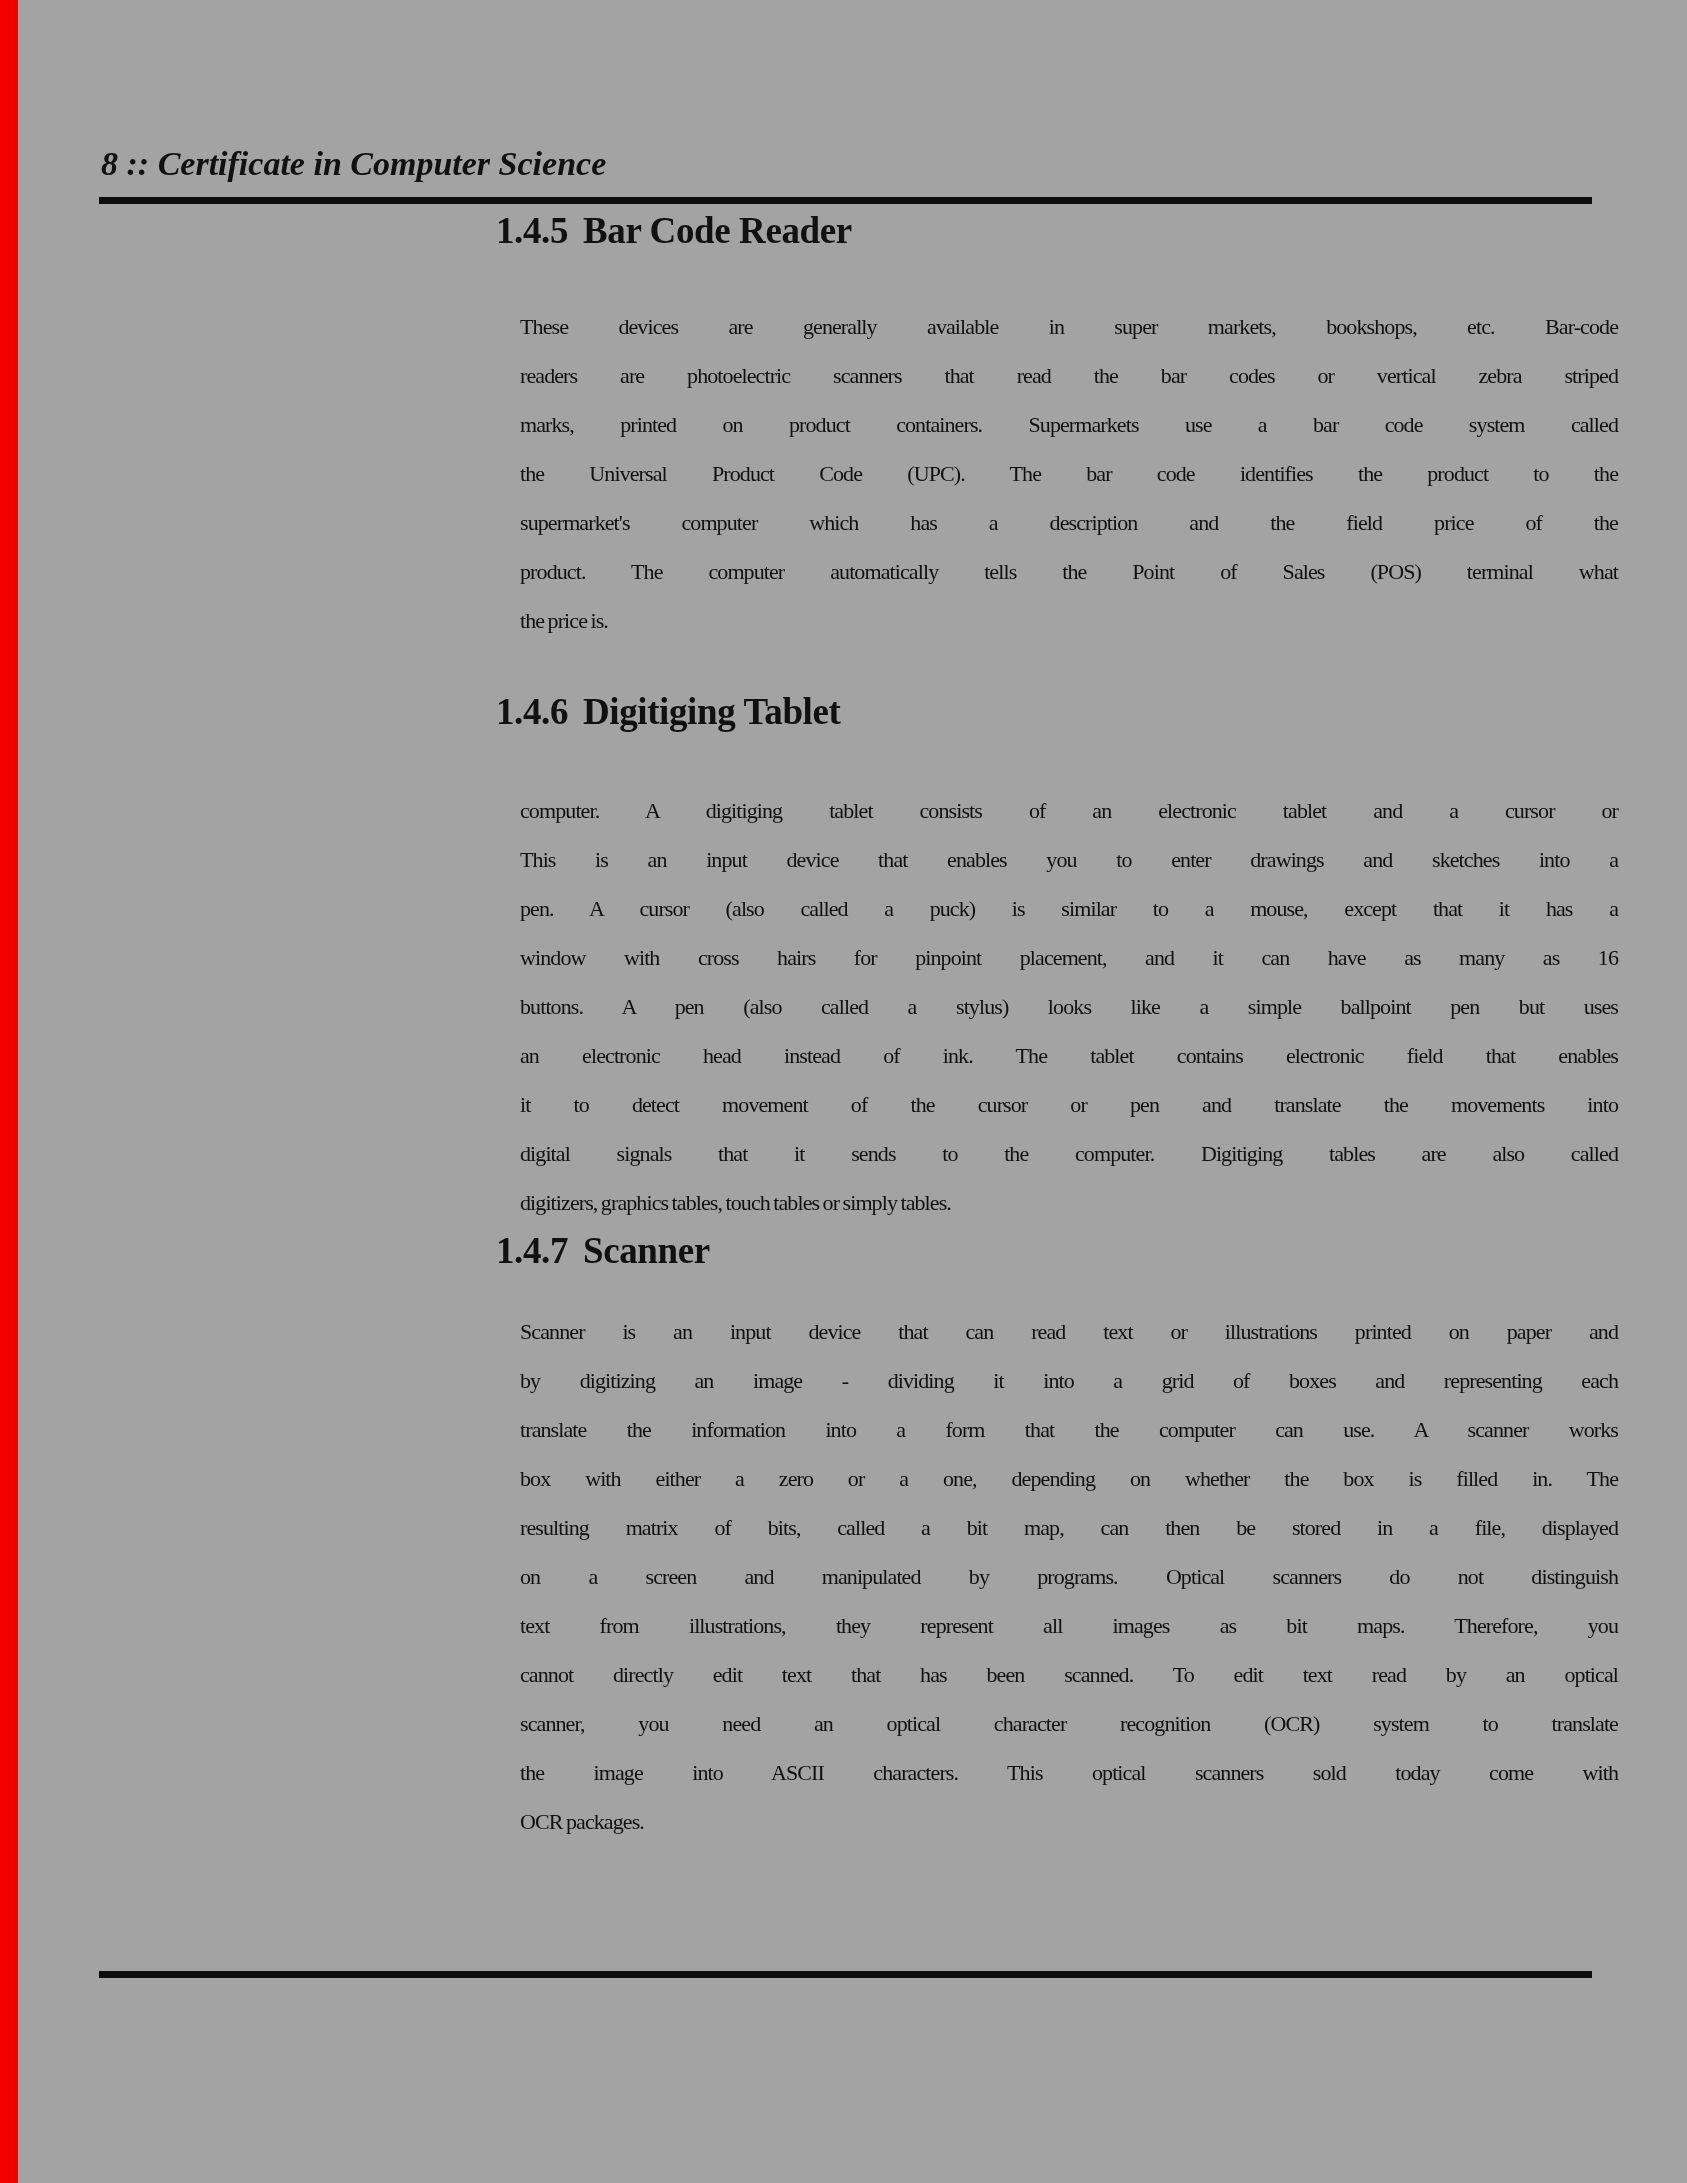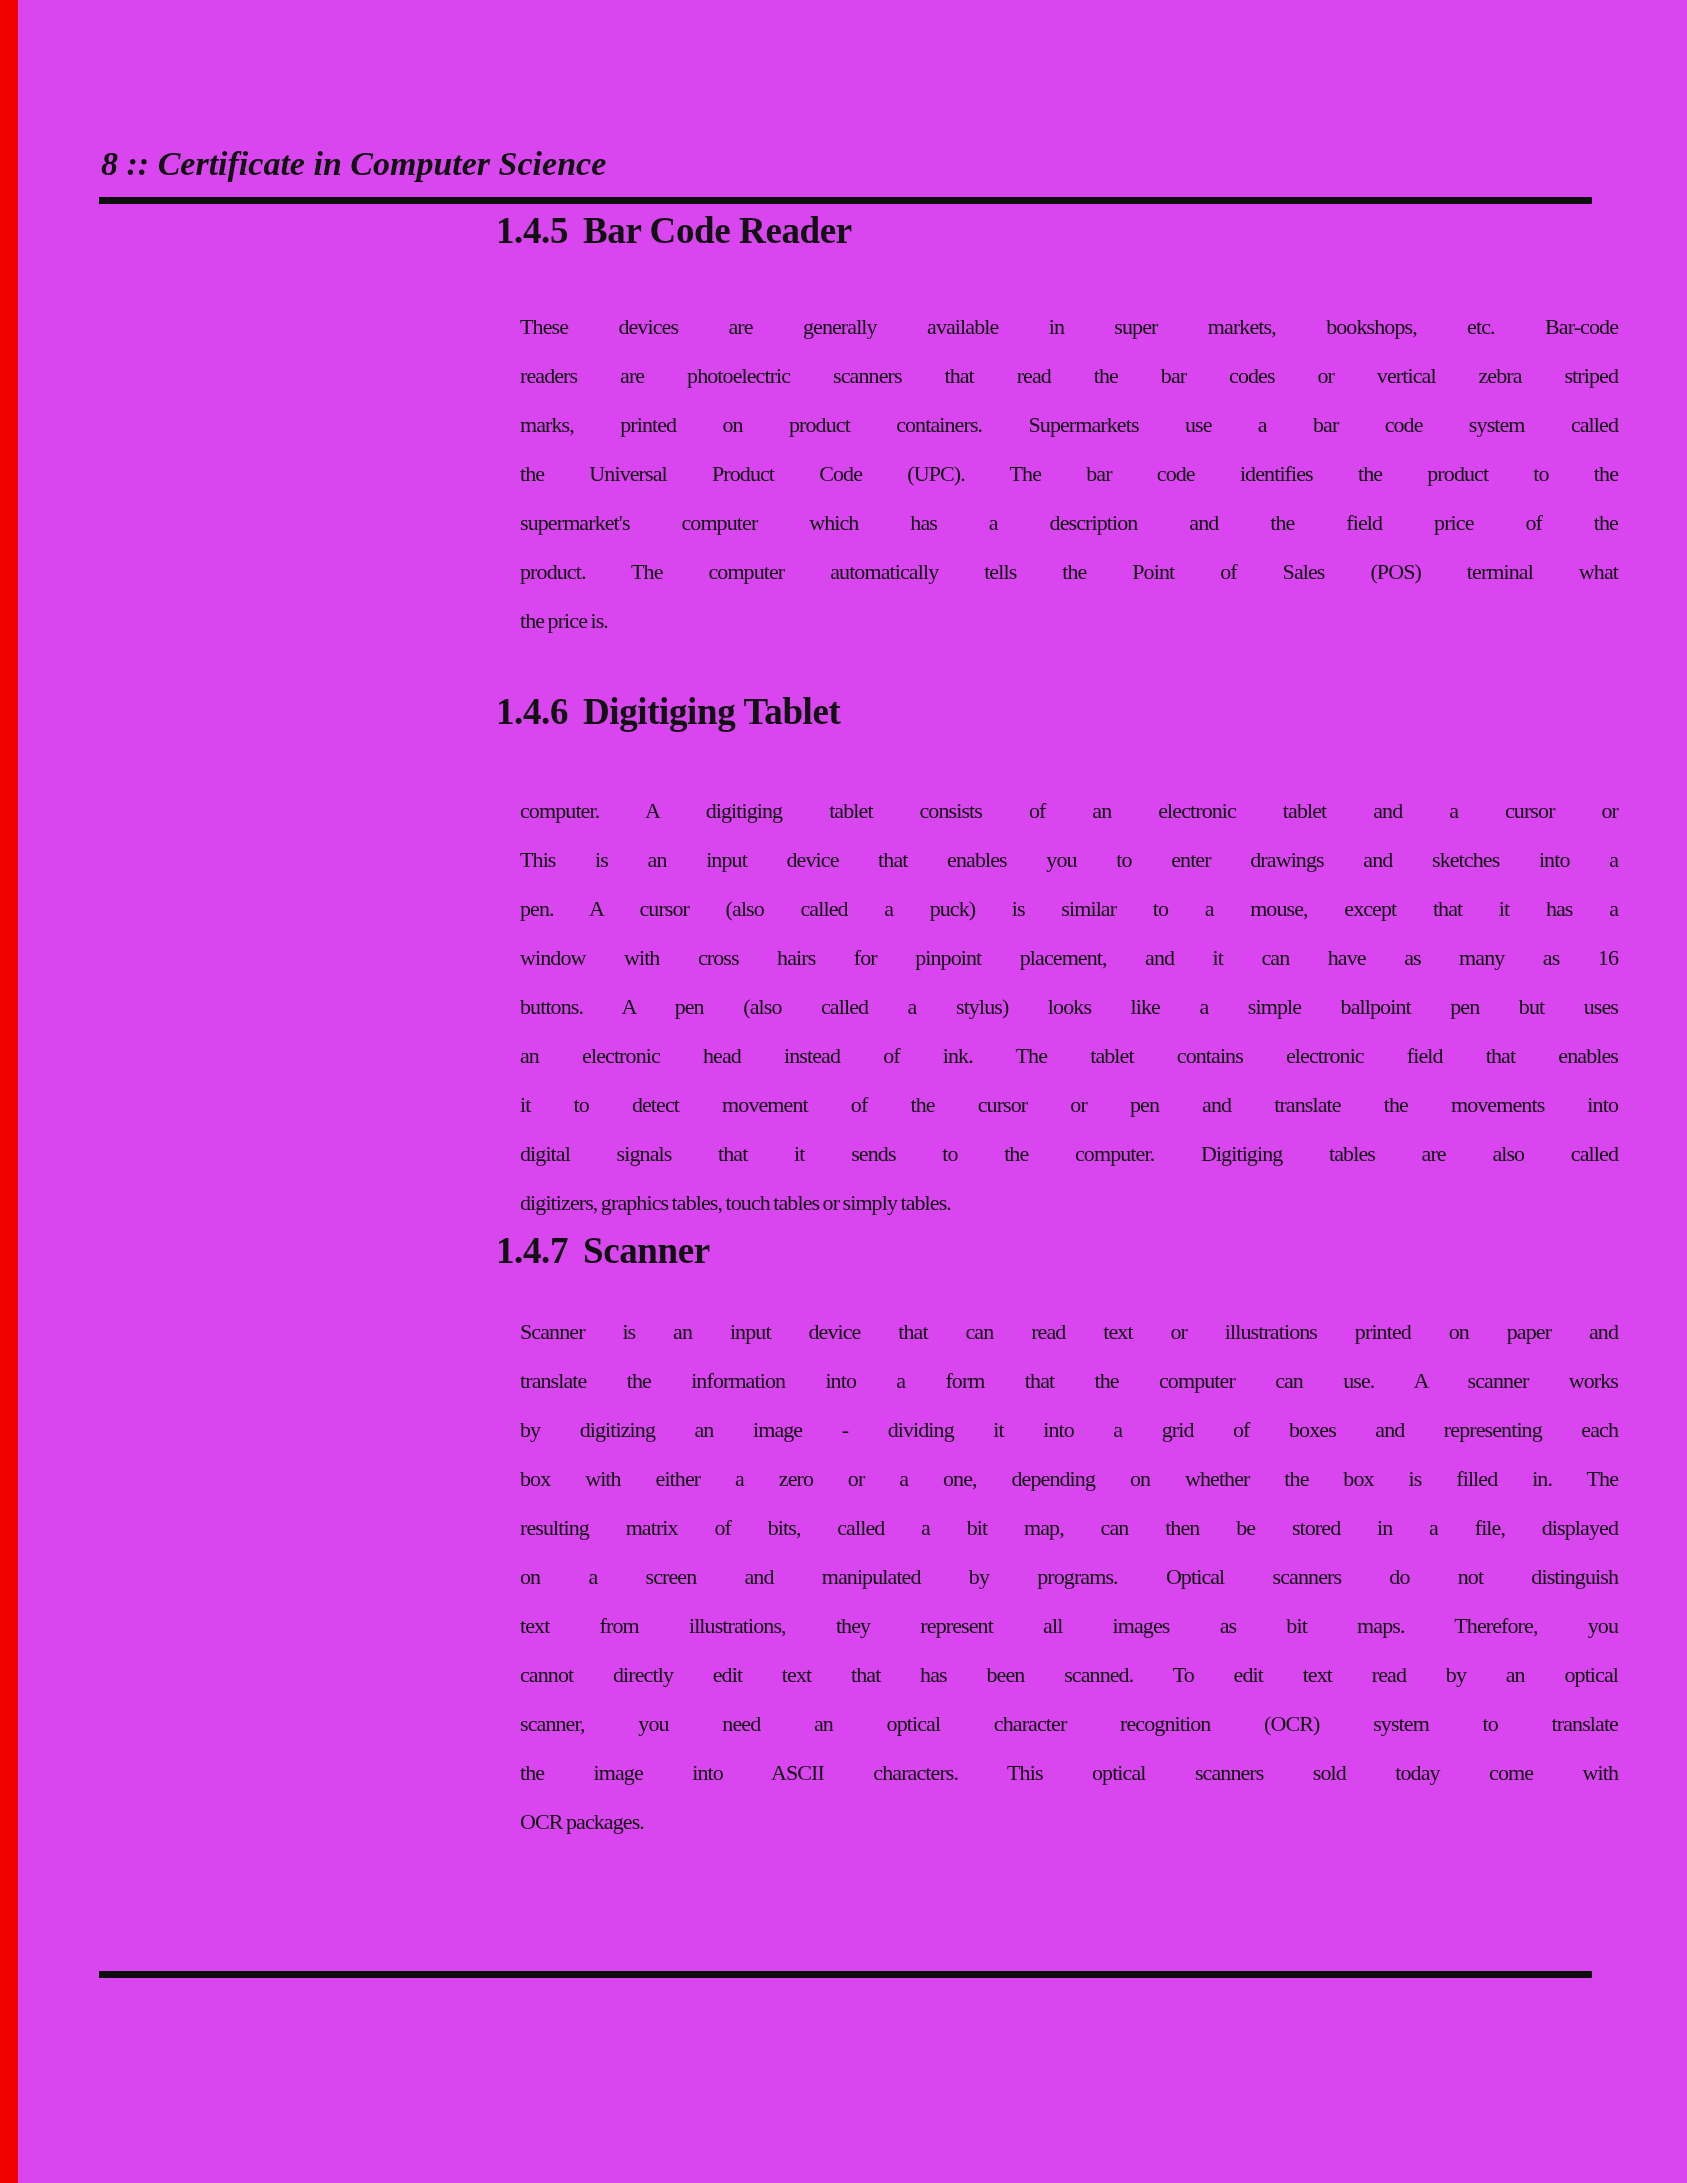--- a/index.html
+++ b/index.html
@@ -66,21 +66,21 @@
     text-align: justify;
     text-align-last: justify;
   }
   .pline.last {
     text-align-last: left;
   }
 </style>
 </head>
 <body>
 
-<div class="page" style="background: #d946ef; color: rgb(17, 17, 17); text-decoration: underline;">
+<div class="page" style="background: #a3a3a3; color: rgb(17, 17, 17); text-decoration: underline;">
 
   <div class="edge-stripe" style="background: rgb(242, 0, 0);"></div>
 
   <div class="running-header">8 :: Certificate in Computer Science</div>
 
   <div class="rule rule-top" style="background: rgb(13, 13, 13);"></div>
 
   <h2 class="shead" id="head-1">
     <span class="num">1.4.5</span><span class="ttl">Bar Code Reader</span>
   </h2>
@@ -110,22 +110,22 @@
     <div class="pline">digital signals that it sends to the computer.  Digitiging tables are also called</div>
     <div class="pline last">digitizers, graphics tables, touch tables or simply tables.</div>
   </div>
 
   <h2 class="shead" id="head-3">
     <span class="num">1.4.7</span><span class="ttl">Scanner</span>
   </h2>
 
   <div class="para" id="para-3">
     <div class="pline">Scanner is an input device that can read text or illustrations printed on paper and</div>
+    <div class="pline">by digitizing an image - dividing it into a grid of boxes and representing each</div>
     <div class="pline">translate the information into a form that the computer can use.  A scanner works</div>
-    <div class="pline">by digitizing an image - dividing it into a grid of boxes and representing each</div>
     <div class="pline">box with either a zero or a one, depending on whether the box is filled in.  The</div>
     <div class="pline">resulting matrix of bits, called a bit map, can then be stored in a file, displayed</div>
     <div class="pline">on a screen and manipulated by programs. Optical scanners do not distinguish</div>
     <div class="pline">text from illustrations, they represent all images as bit maps. Therefore, you</div>
     <div class="pline">cannot directly edit text that has been scanned.  To edit text read by an optical</div>
     <div class="pline">scanner, you need an optical character recognition (OCR) system to translate</div>
     <div class="pline">the image into ASCII characters.  This optical scanners sold today come with</div>
     <div class="pline last">OCR packages.</div>
   </div>
 

